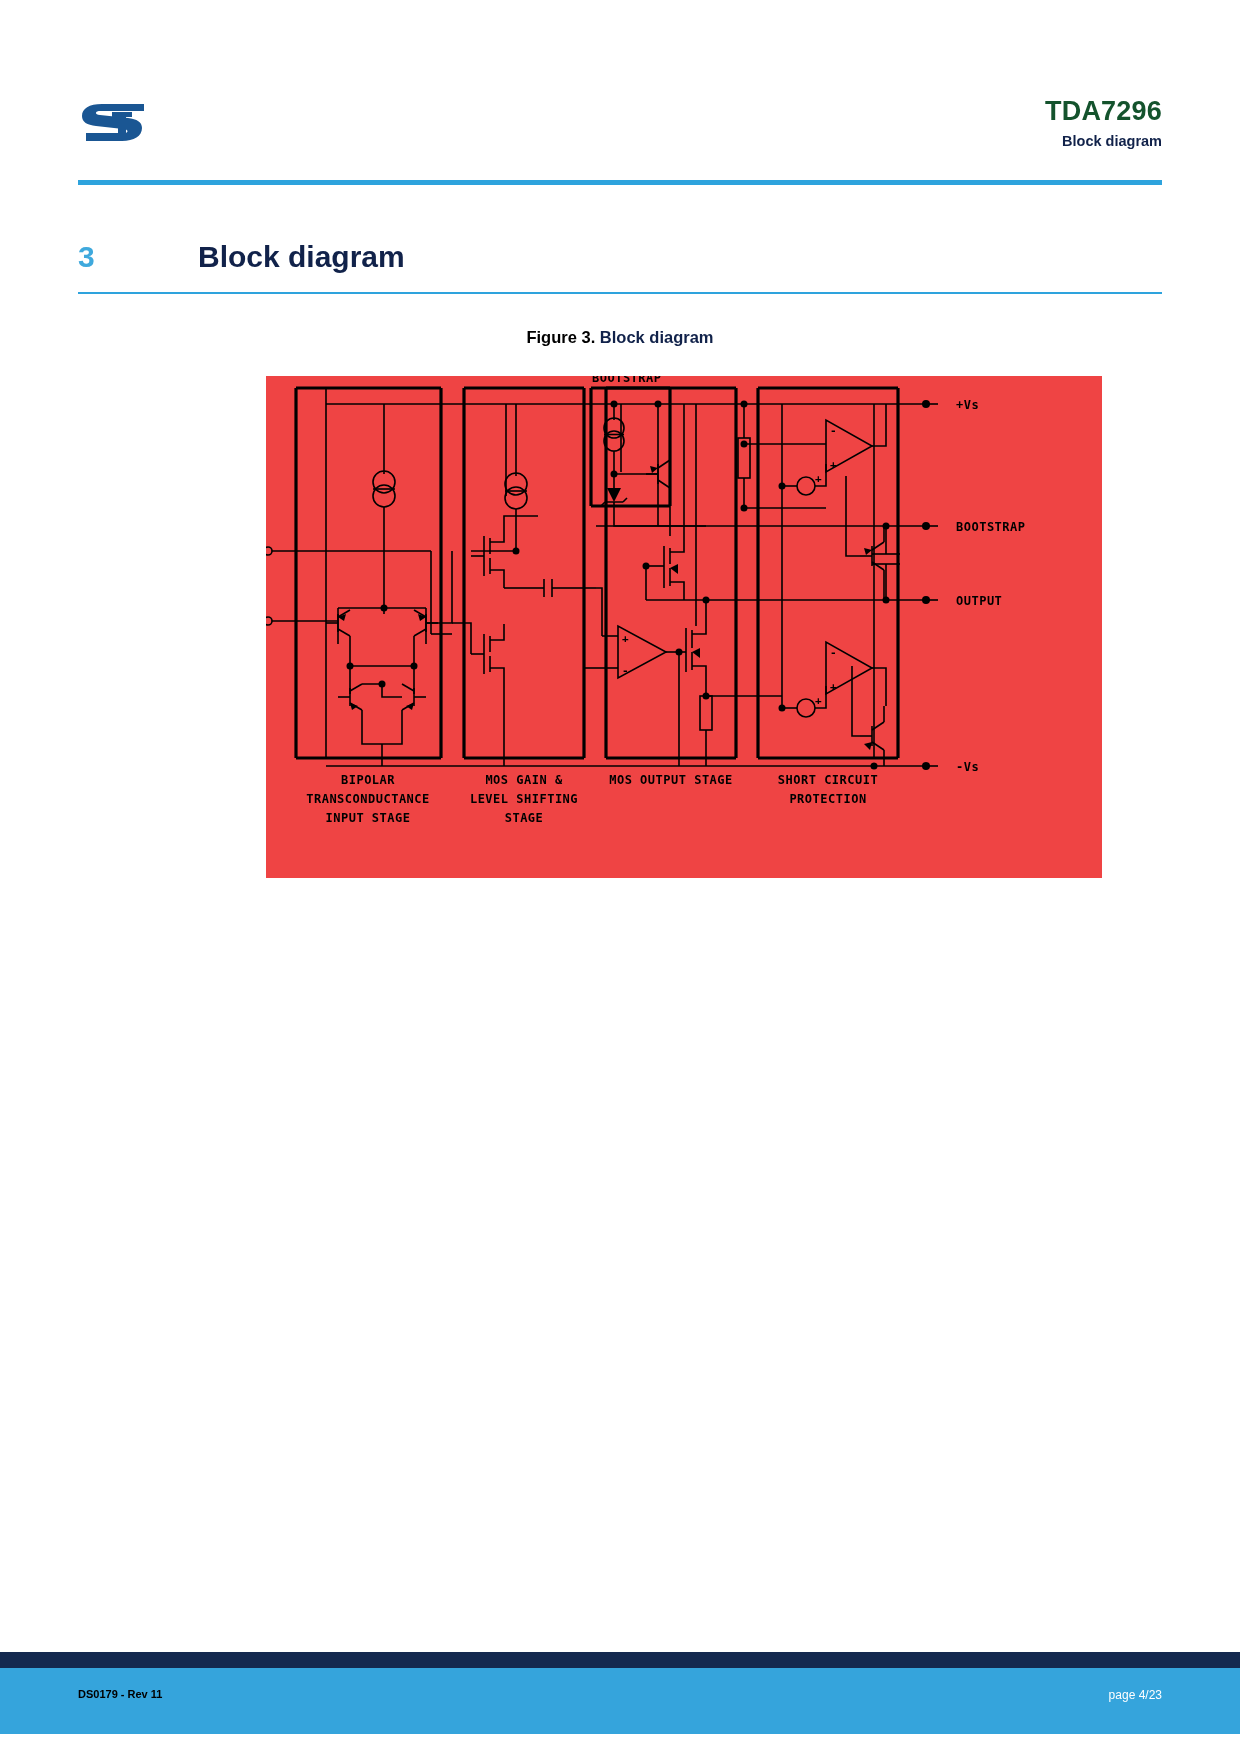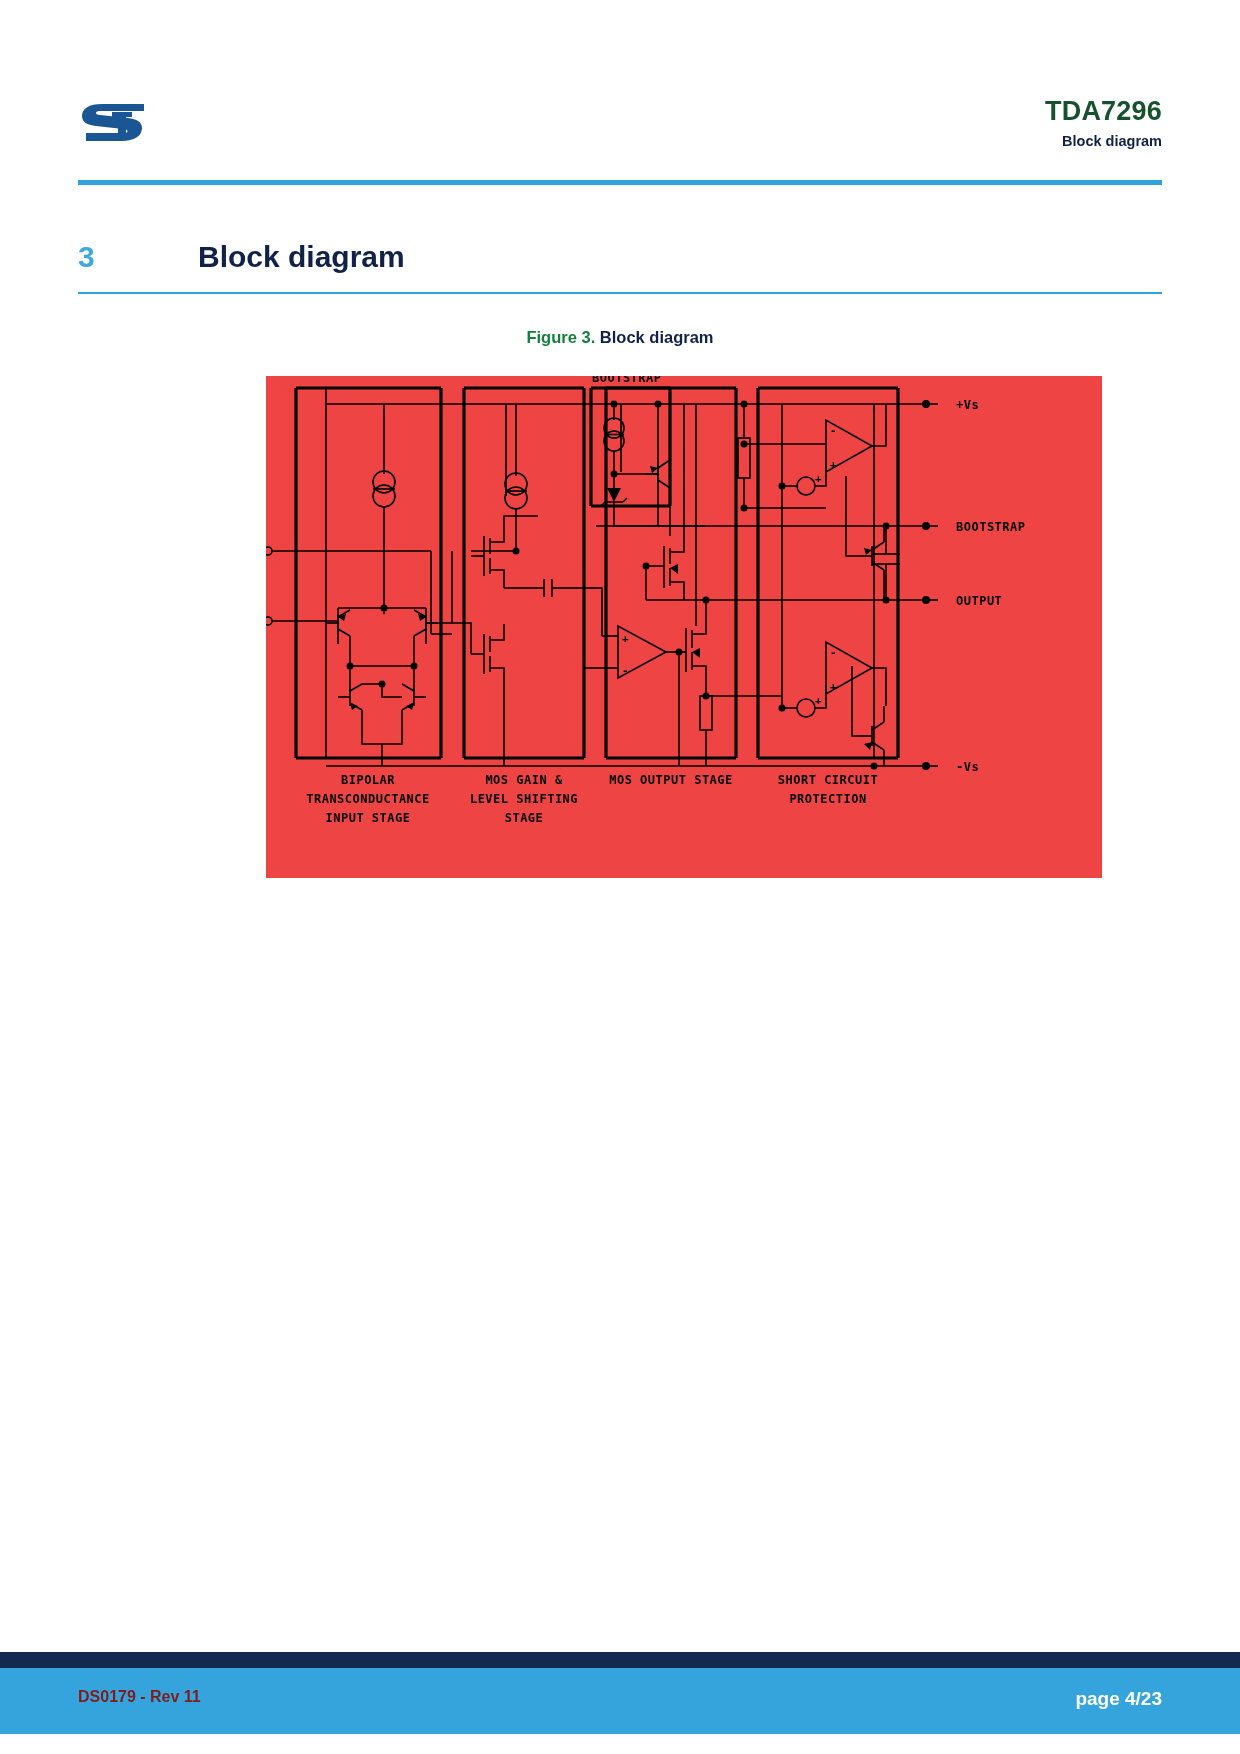--- a/index.html
+++ b/index.html
@@ -70,21 +70,21 @@
     background: #2ea3dd;
   }
 
   
   .figure-caption {
     position: absolute;
     left: 78px; top: 328px; width: 1084px;
     text-align: center;
     font-size: 16.5px; font-weight: bold;
   }
-  .figure-caption .fig-num { color: #15803d; margin-top: 44px; }
+  .figure-caption .fig-num { color: #000000; margin-top: 44px; }
   .figure-caption .fig-title { color: #11224a; }
 
   .figure-box {
     position: absolute;
     left: 266px; top: 376px;
     width: 836px; height: 502px;
     background: #ef4444;
   }
   .figure-box svg { display: block; }
 
@@ -97,27 +97,27 @@
   }
   .footer-bar {
     position: absolute;
     left: 0; bottom: 20px;
     width: 1240px; height: 66px;
     background: #35a4dc;
   }
   .footer-left {
     position: absolute;
     left: 78px; top: 20px;
-    font-size: 16px; font-weight: bold;
-    color: #7f1d1d;
+    font-size: 11px; font-weight: bold;
+    color: #000000;
   }
   .footer-right {
     position: absolute;
     right: 78px; top: 20px;
-    font-size: 19px; font-weight: bold;
+    font-size: 12px; font-weight: normal;
     color: #ffffff;
   }
 </style>
 </head>
 <body>
 
 <div class="page-header">
   <div class="st-logo">
     <svg width="72" height="40" viewBox="0 0 72 40" aria-hidden="true">
       <path d="M8 30 L8 38 L44 38 C56 38 64 33 64 25 C64 19 59 16 50 15 L22 12

